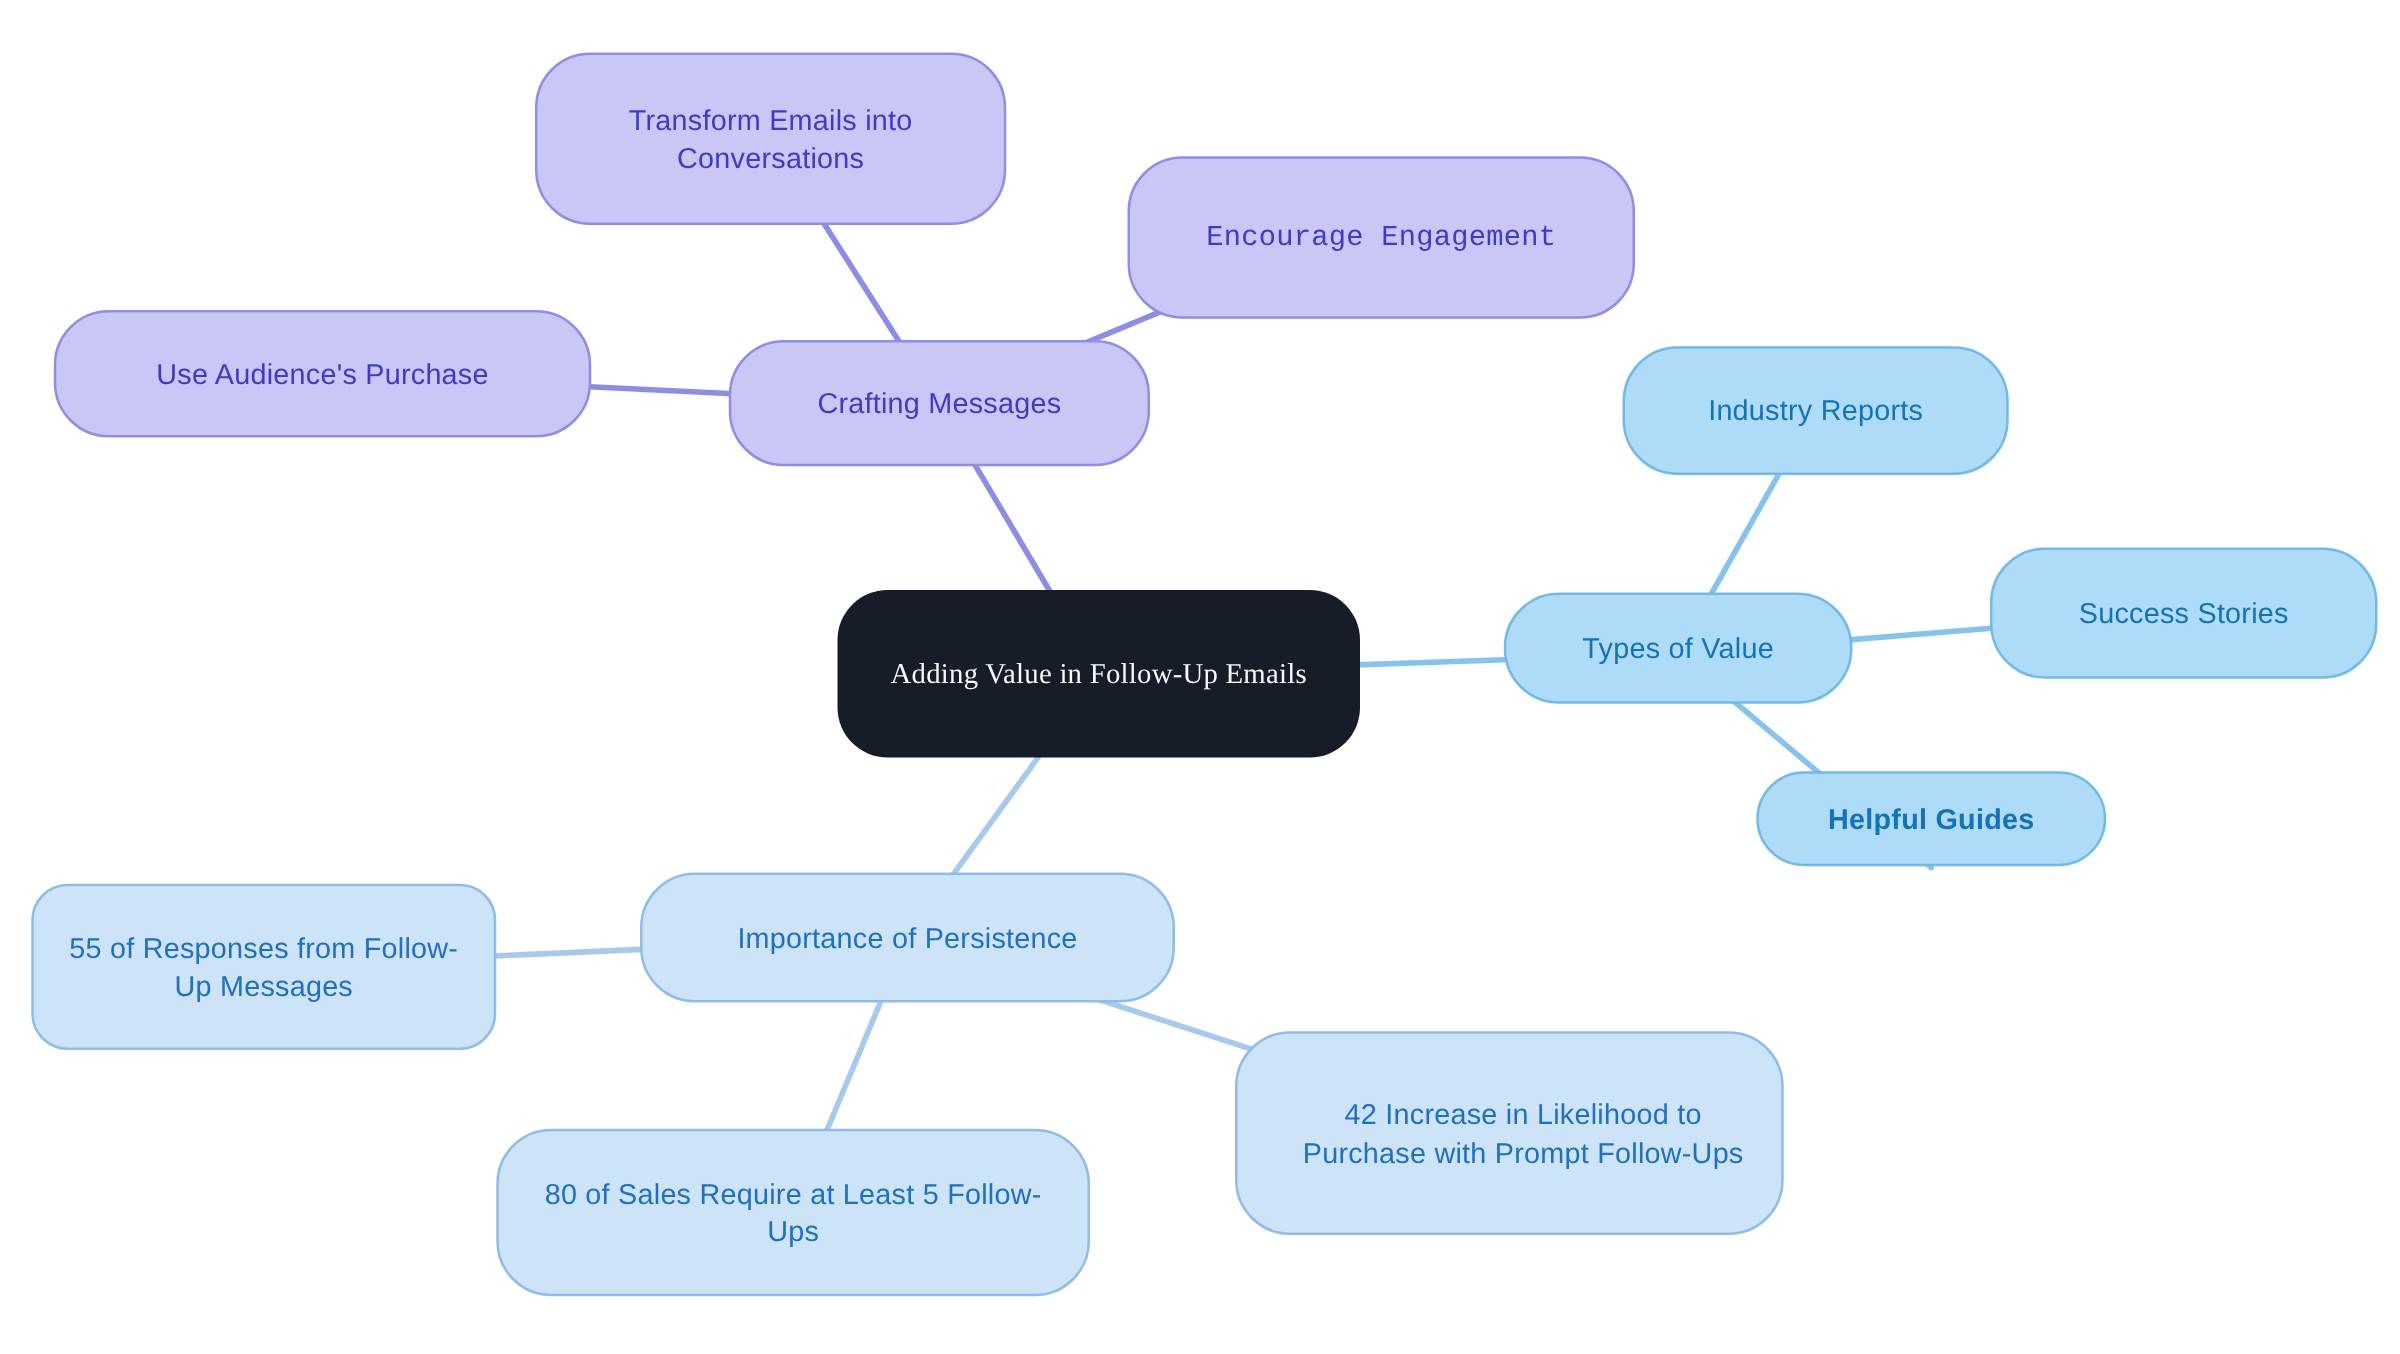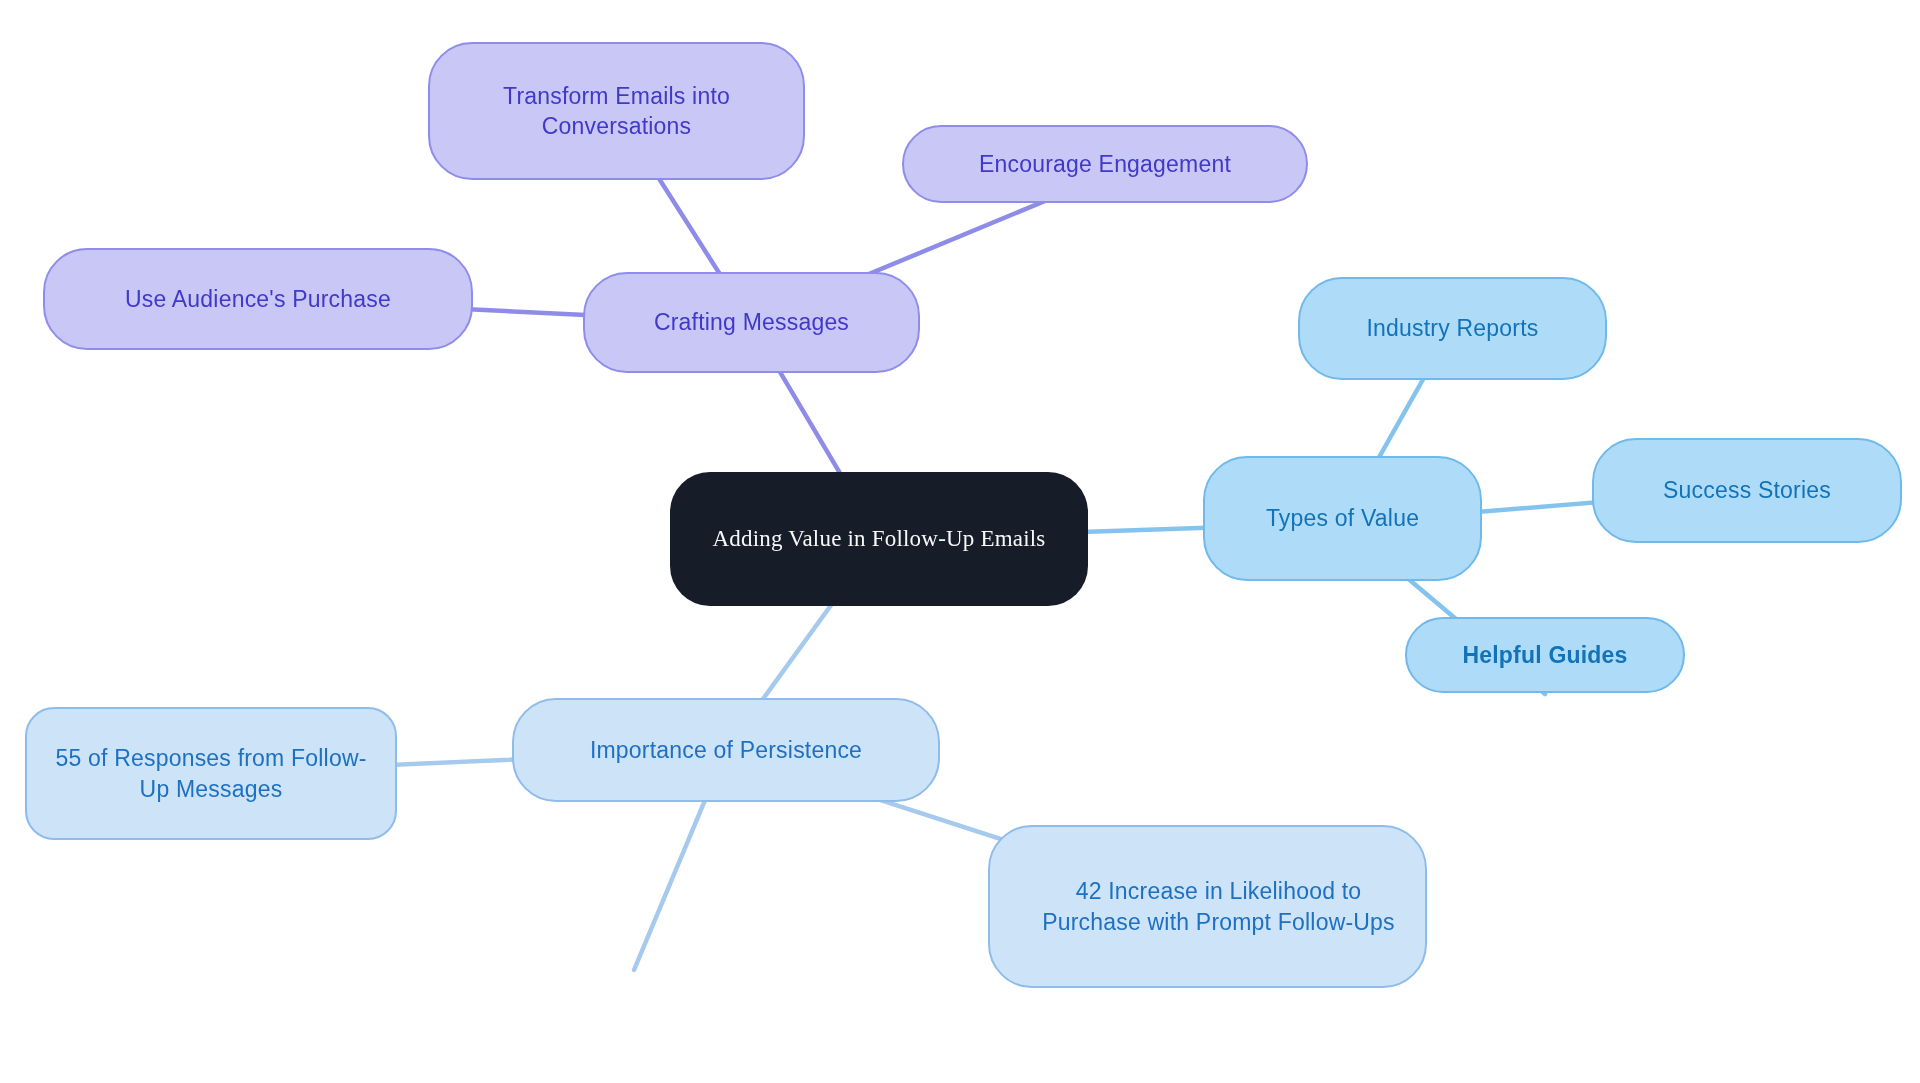--- a/index.html
+++ b/index.html
@@ -81,25 +81,26 @@
     <line class="edge-pale" x1="879" y1="539" x2="726" y2="750"></line>
     <line class="edge-pale" x1="726" y1="750" x2="211" y2="773"></line>
     <line class="edge-pale" x1="726" y1="750" x2="634" y2="970"></line>
     <line class="edge-pale" x1="726" y1="750" x2="1207" y2="906"></line>
   </svg>
 
   <div class="node node-central" style="left:670px; top:472px; width:418px; height:134px;font-family:Liberation Serif, serif;">Adding Value in Follow-Up Emails</div>
 
   <div class="node node-purple" style="left:583px; top:272px; width:337px; height:101px;">Crafting Messages</div>
   <div class="node node-purple" style="left:428px; top:42px; width:377px; height:138px;">Transform Emails into Conversations</div>
-  <div class="node node-purple" style="left:902px; top:125px; width:406px; height:78px;">Encourage Engagement</div>
+  <div class="node node-purple" style="left:902px; top:125px; width:406px; height:130px;font-family:Liberation Mono, monospace;">Encourage Engagement</div>
   <div class="node node-purple" style="left:43px; top:248px; width:430px; height:102px;">Use Audience's Purchase</div>
 
-  <div class="node node-blue" style="left:1203px; top:456px; width:279px; height:125px;">Types of Value</div>
+  <div class="node node-blue" style="left:1203px; top:474px; width:279px; height:89px;">Types of Value</div>
   <div class="node node-blue" style="left:1298px; top:277px; width:309px; height:103px;">Industry Reports</div>
   <div class="node node-blue" style="left:1592px; top:438px; width:310px; height:105px;">Success Stories</div>
   <div class="node node-blue" style="left:1405px; top:617px; width:280px; height:76px;font-weight:bold;">Helpful Guides</div>
 
   <div class="node node-pale" style="left:512px; top:698px; width:428px; height:104px;">Importance of Persistence</div>
   <div class="node node-pale" style="left:25px; top:707px; width:372px; height:133px;border-radius:29px;">55 of Responses from Follow-Up Messages</div>
+  <div class="node node-pale" style="left:397px; top:903px; width:475px; height:134px;">80 of Sales Require at Least 5 Follow-Ups</div>
   <div class="node node-pale" style="left:988px; top:825px; width:439px; height:163px;padding-left:48px;">42 Increase in Likelihood to Purchase with Prompt Follow-Ups</div>
 
 </div>
 
 </body></html>

